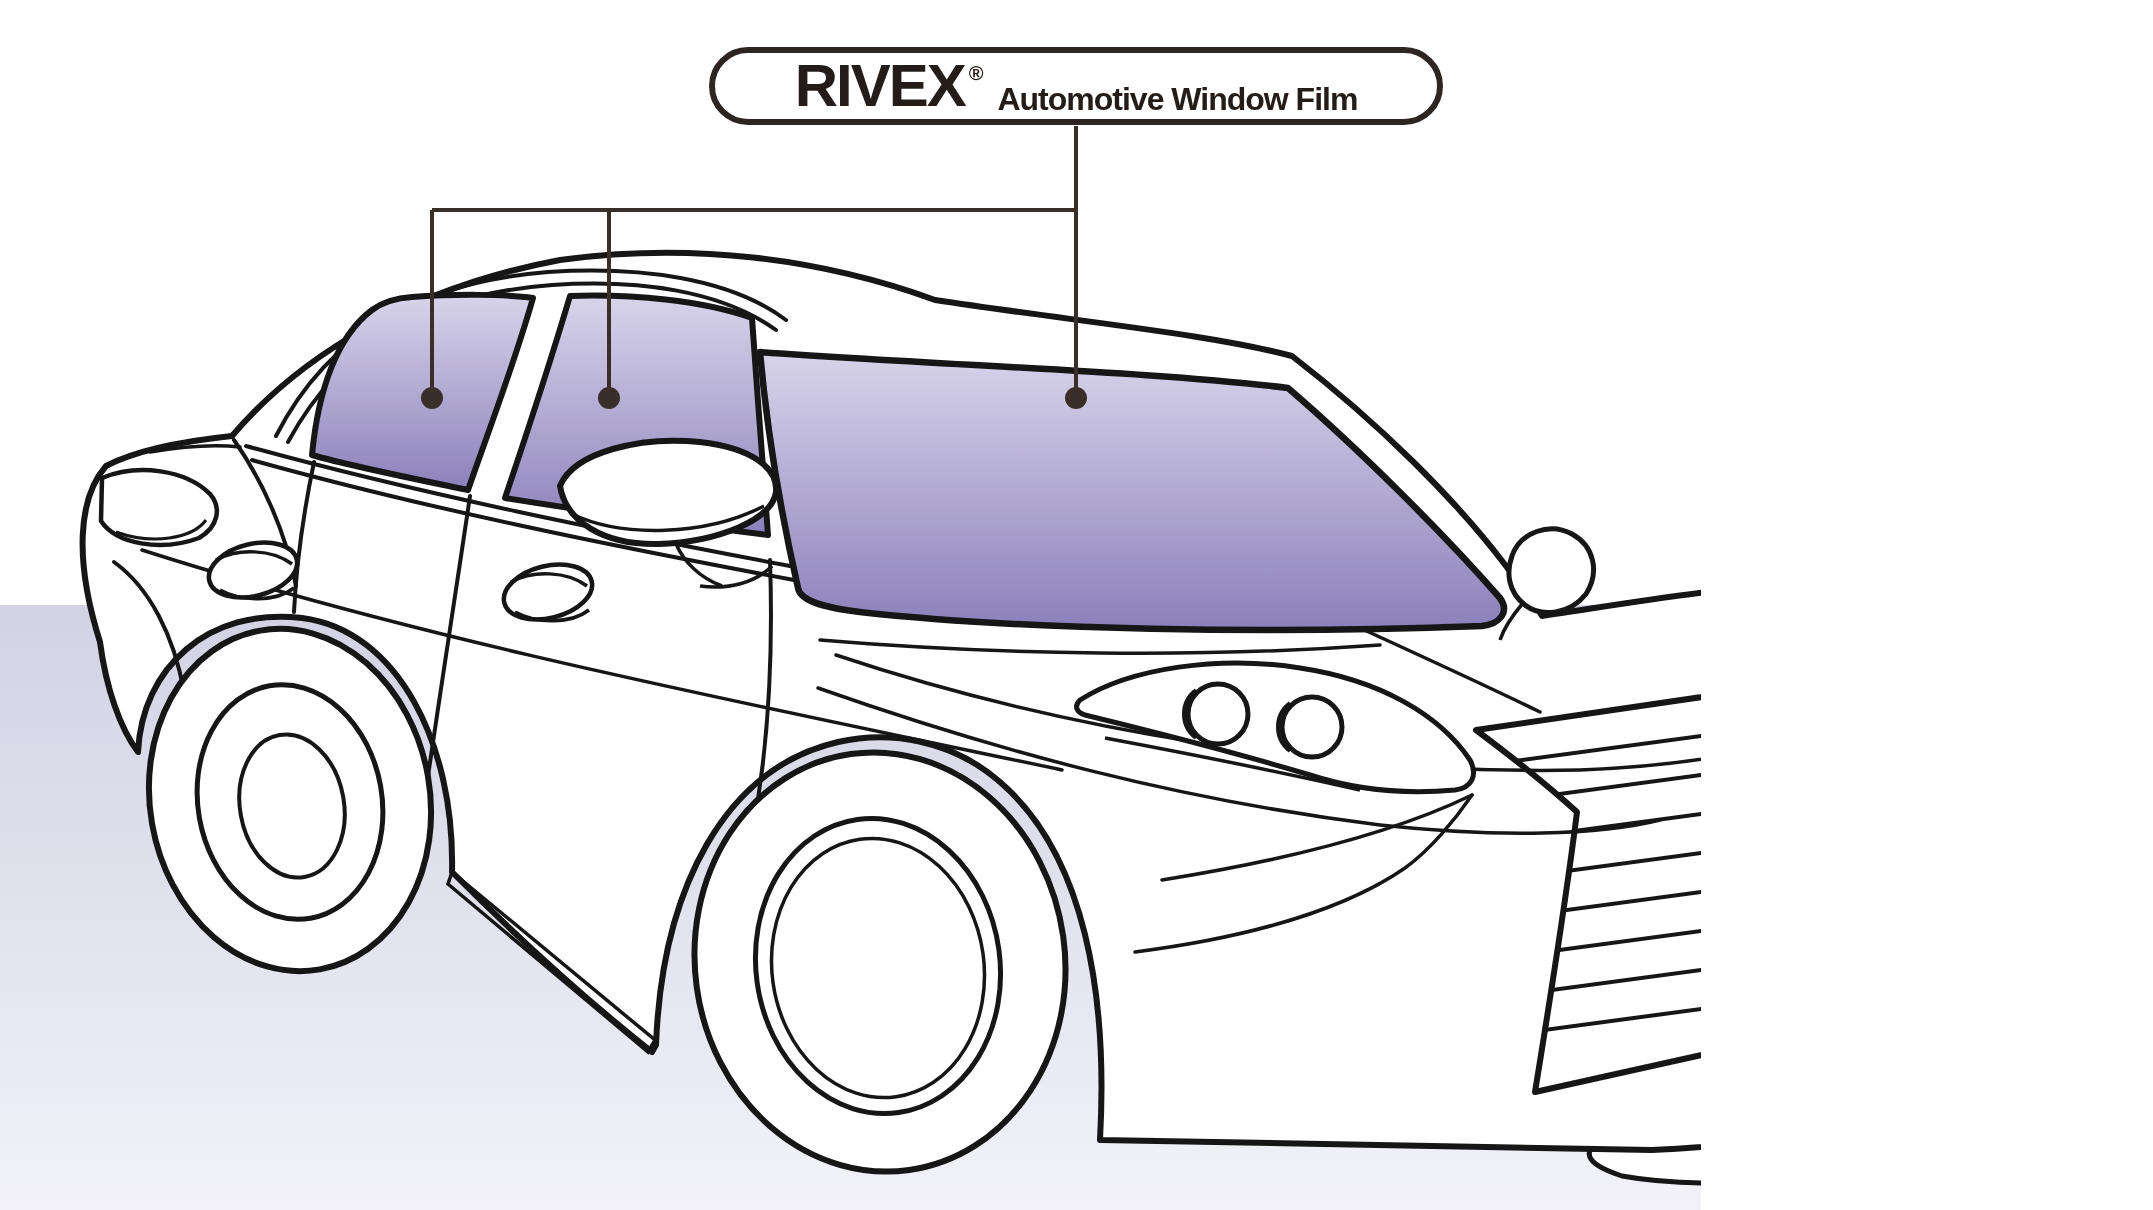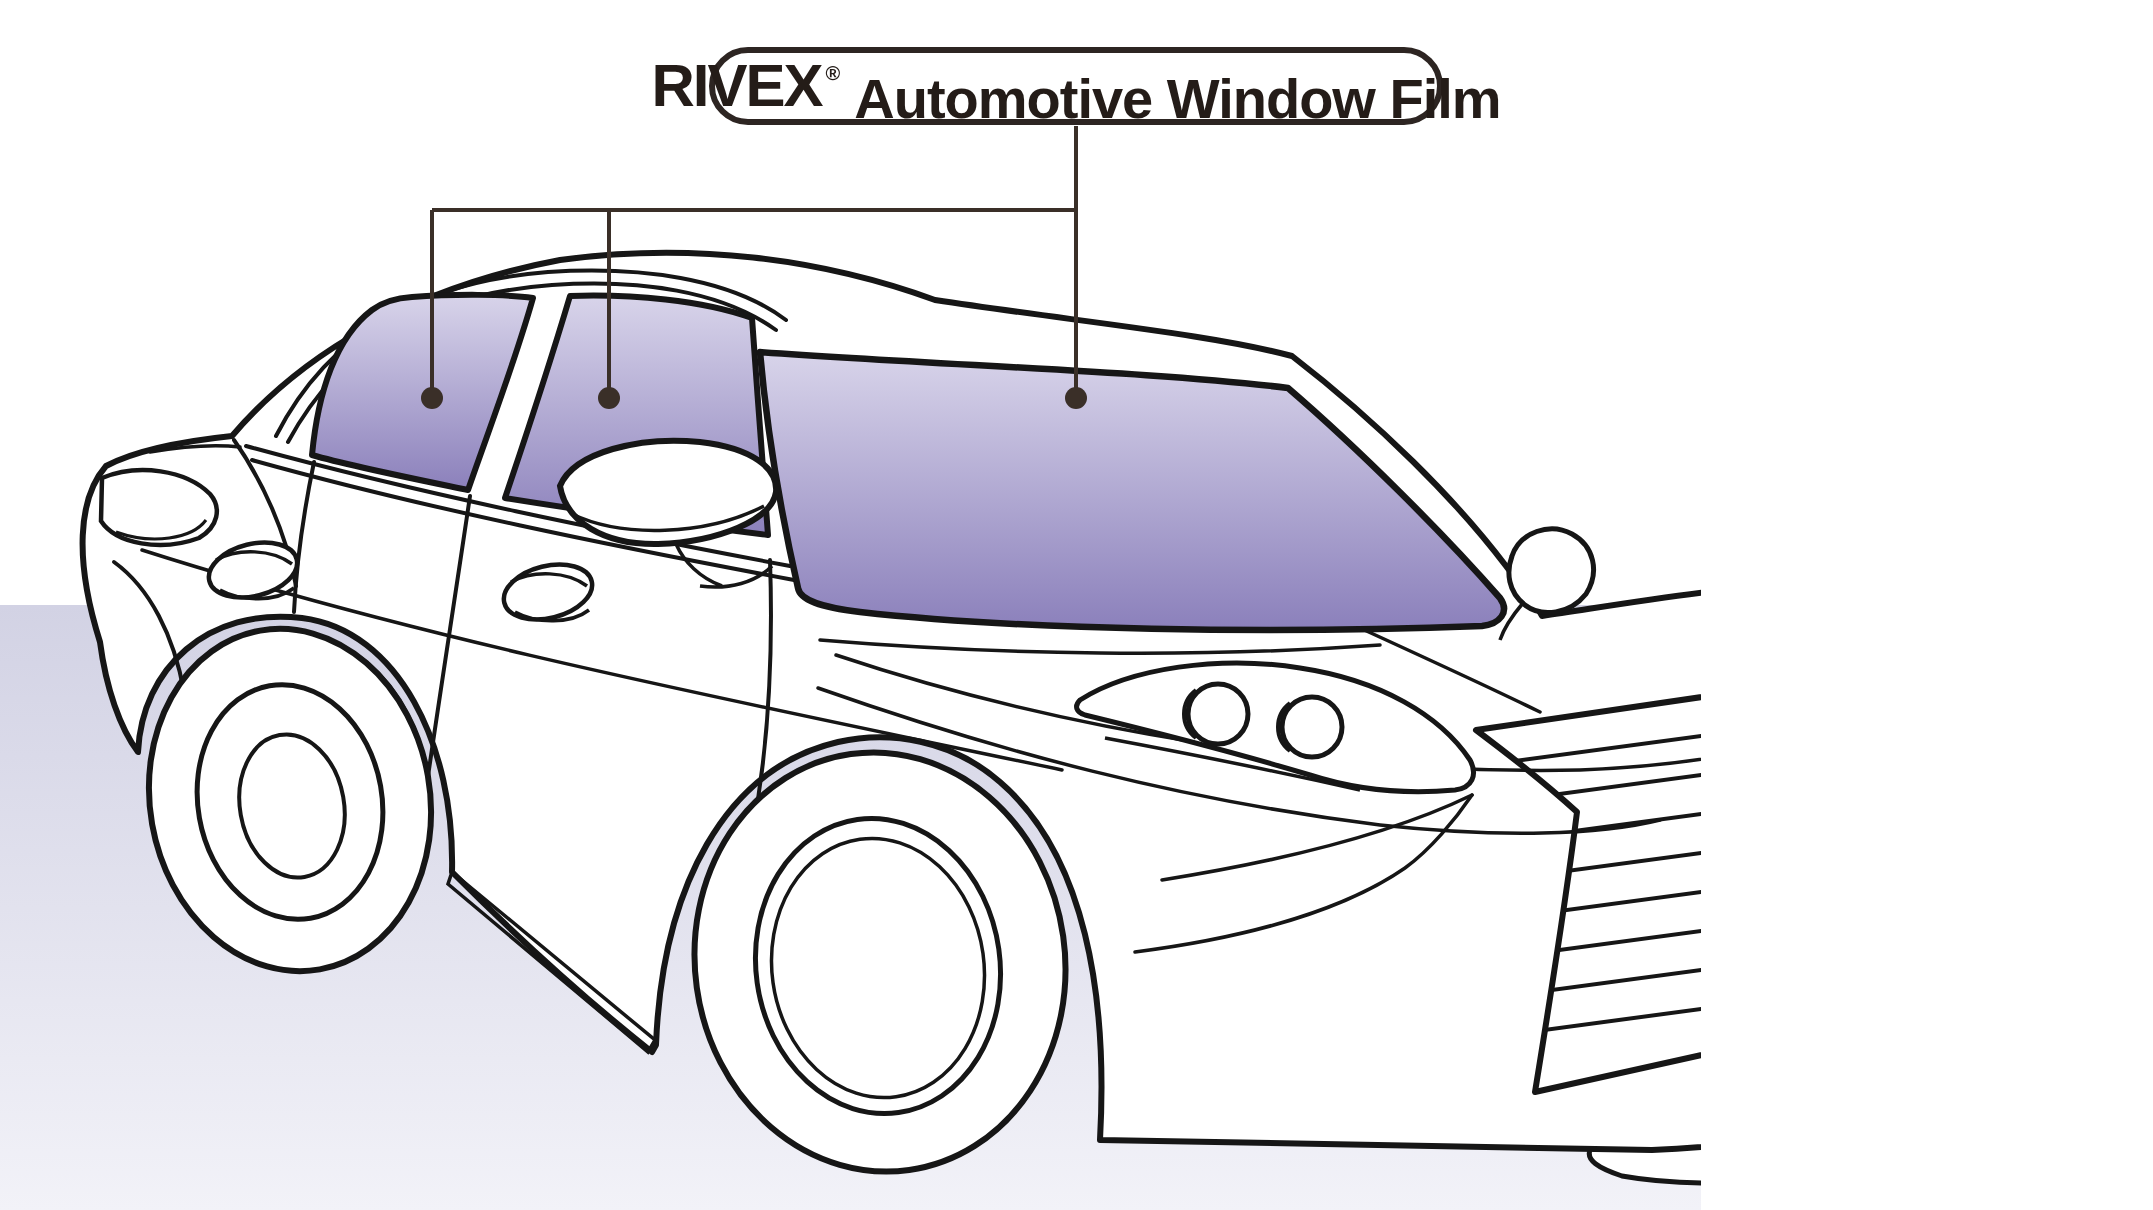--- a/index.html
+++ b/index.html
@@ -24,21 +24,21 @@
   .stage svg{position:absolute;left:0;top:0;}
   .product-label{
     position:absolute;left:709px;top:47px;width:734px;height:78px;
     box-sizing:border-box;border:6px solid var(--label-border);
     border-radius:44px;background:var(--label-bg);
     display:flex;align-items:center;justify-content:center;
     color:var(--label-text);white-space:nowrap;
   }
   .brand{font-size:60px;font-weight:bold;letter-spacing:-2px;line-height:1;}
   .regmark{font-size:20px;font-weight:bold;align-self:flex-start;margin:10px 14px 0 4px;line-height:1;}
-  .subtitle{font-size:56px;font-weight:bold;letter-spacing:-1px;line-height:1;margin-top:25px;}
+  .subtitle{font-size:32px;font-weight:bold;letter-spacing:-1px;line-height:1;margin-top:25px;}
 </style>
 </head>
 <body>
 
 <div class="stage">
 
   <svg width="2153" height="1210" viewBox="0 0 2153 1210">
     <defs>
       <linearGradient id="tintGrad" x1="0" y1="0" x2="0" y2="1">
         <stop offset="0" style="stop-color:var(--tint-top,#d8d4ea)"></stop>

